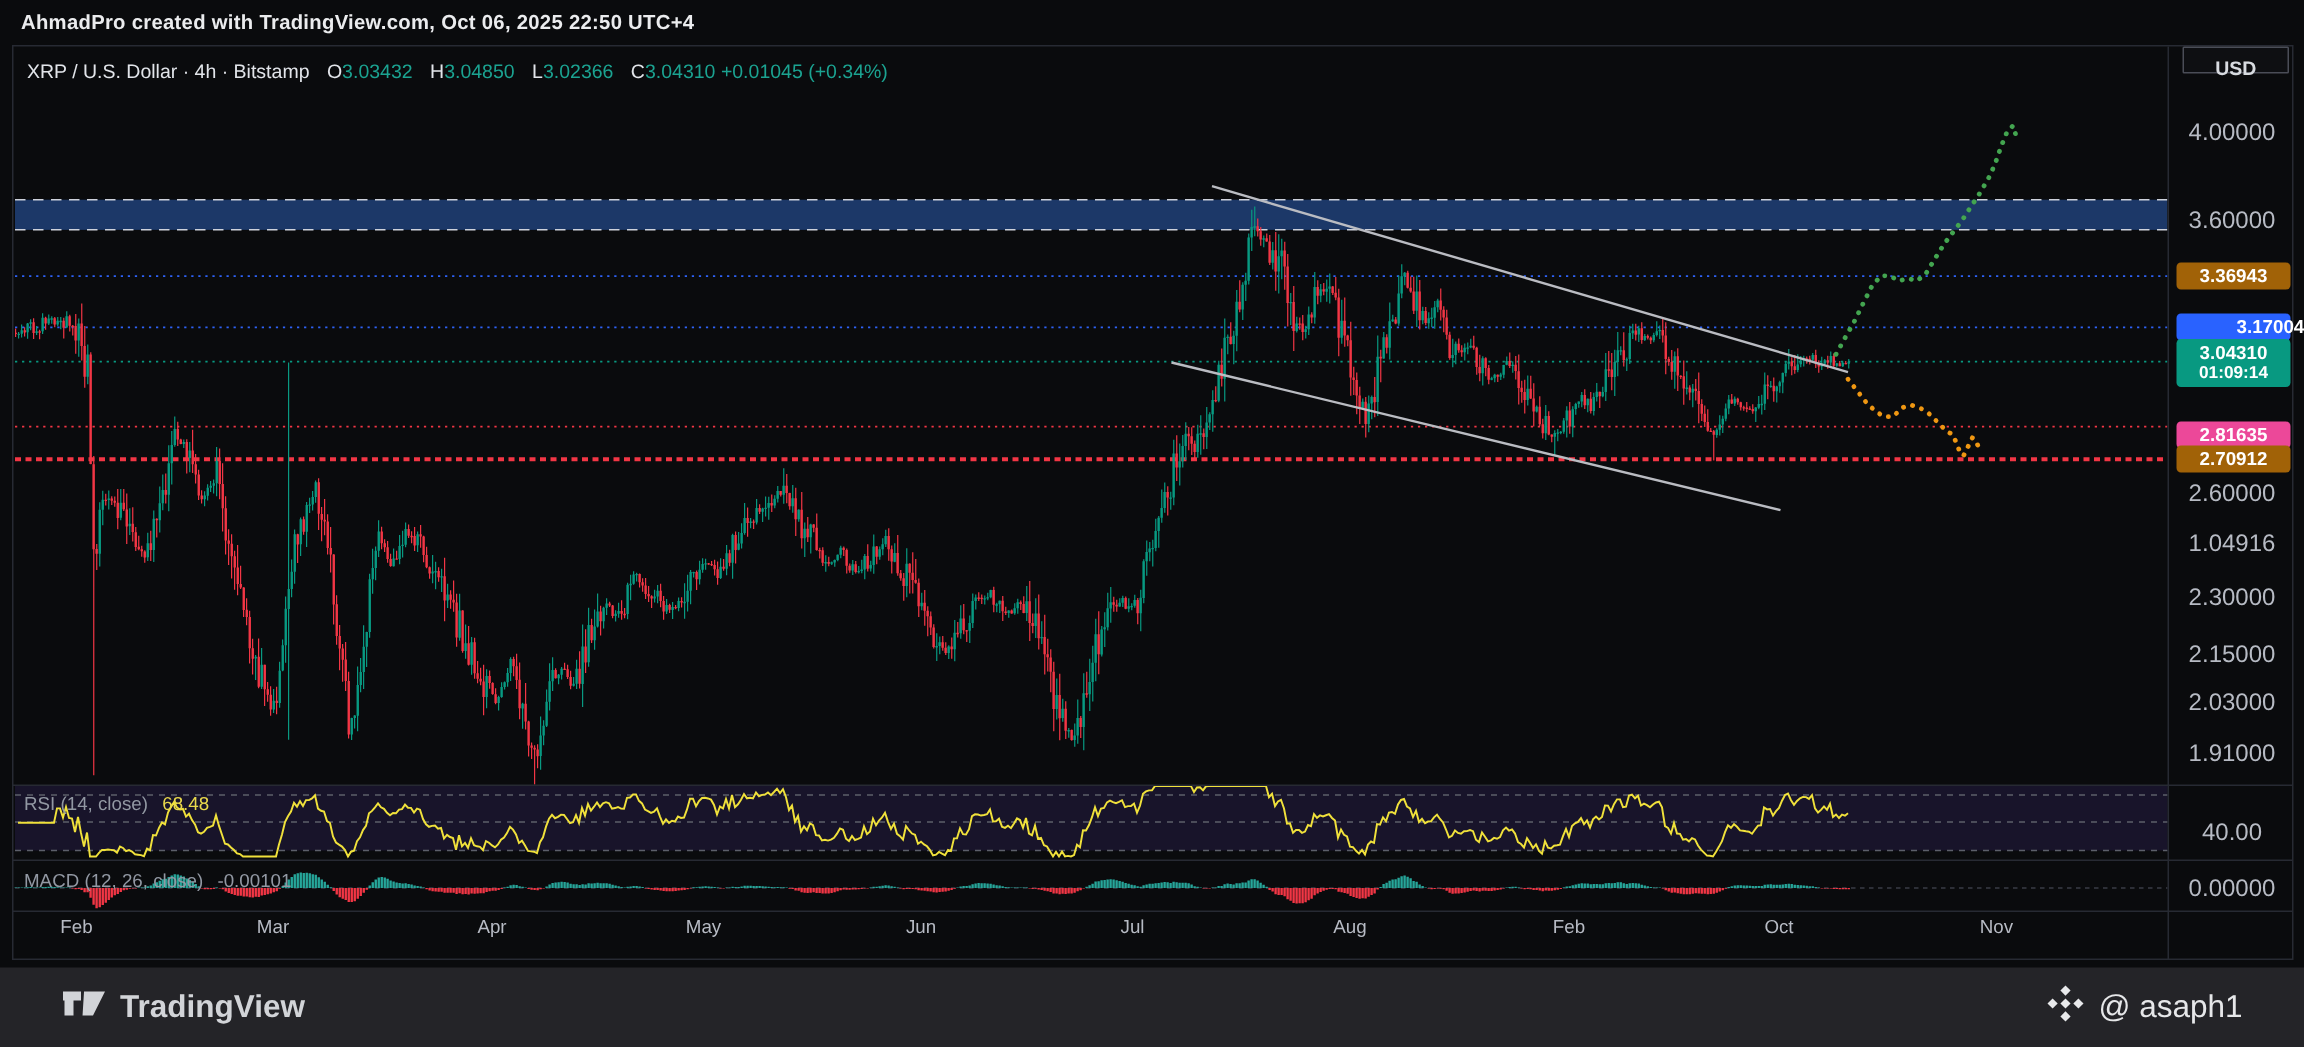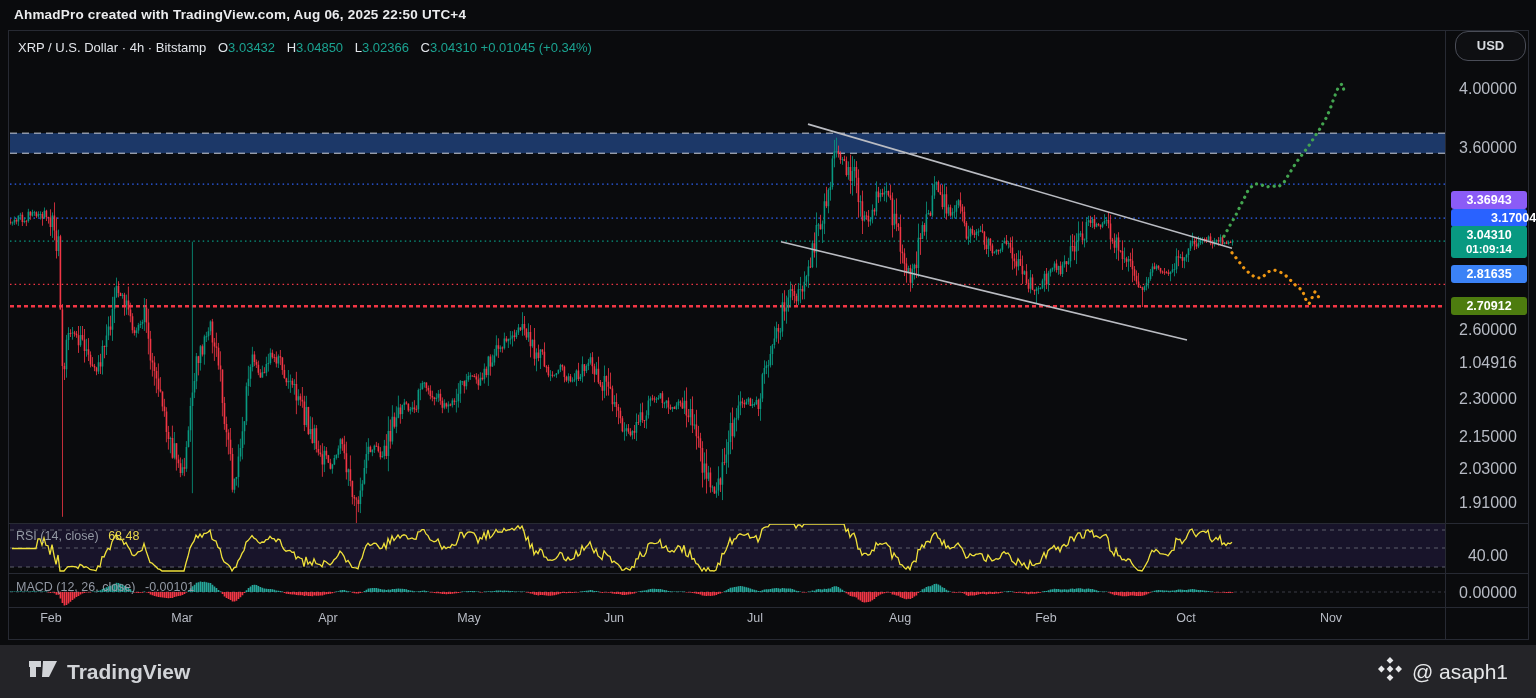--- a/index.html
+++ b/index.html
@@ -8,37 +8,37 @@
   .topbar{position:absolute;left:14px;top:7px;font-size:13.5px;font-weight:bold;color:#ebecee;letter-spacing:.2px}
   .widget{position:absolute;left:8px;top:30px;width:1521px;height:610px;border:1px solid #272a33;background:transparent}
   #chart-canvas{position:absolute;left:0;top:0;z-index:1}
   .layer{position:absolute;left:0;top:0;width:1536px;height:698px;z-index:2;pointer-events:none}
   .header{position:absolute;left:18px;top:39px;font-size:13px;white-space:nowrap}
   .header span{vertical-align:middle}
   .sym{color:#e2e5ea}
   .ohlc-key{color:#e2e5ea;margin-left:8px}
   .ohlc-val{color:#1ba391}
   .change{color:#1ba391;margin-left:0}
-  .usd-btn{position:absolute;right:10px;top:31px;width:71px;height:30px;border:1px solid #4a4d57;border-radius:13px;text-align:center;line-height:28px;font-size:13px;font-weight:bold;color:#d8dbe0;background:#0e0f12;pointer-events:auto}
+  .usd-btn{position:absolute;right:10px;top:31px;width:71px;height:18px;border:1px solid #4a4d57;border-radius:1px;text-align:center;line-height:28px;font-size:13px;font-weight:bold;color:#d8dbe0;background:#0e0f12;pointer-events:auto}
   .ptick{position:absolute;left:1447px;width:82px;text-align:center;font-size:16px;color:#b7bbc4}
   .badge{position:absolute;left:1451px;width:76px;text-align:center;font-size:12.5px;font-weight:bold;color:#fff;border-radius:3px;line-height:14px;padding:2px 0}
   .badge .sub{display:block;font-weight:bold;font-size:11.5px}
   .tlabel{position:absolute;top:611px;width:70px;margin-left:-35px;text-align:center;font-size:12.5px;color:#b7bbc4}
   .pane-label{position:absolute;font-size:12.5px;color:#9298a3;white-space:nowrap;pointer-events:auto}
   .pane-label .v{margin-left:6px}
   .rsi-v{color:#e9d94c}
   .macd-v{color:#9298a3}
-  .footer{position:absolute;left:0;top:645px;width:1536px;height:53px;background:#242428;display:flex;align-items:center;justify-content:space-between;padding:0 28px;z-index:3}
+  .footer{position:absolute;left:0;top:645px;width:1536px;height:53px;background:#242428;display:flex;align-items:center;justify-content:space-between;padding:0 41px;z-index:3}
   .brand{display:flex;align-items:center;gap:9px;font-size:21px;font-weight:bold;color:#d2d4d8;pointer-events:auto}
   .credit{display:flex;align-items:center;gap:9px;font-size:21px;color:#e6e7e9}
 </style>
 </head>
 <body>
 
-<div class="topbar">AhmadPro created with TradingView.com, Aug 06, 2025 22:50 UTC+4</div>
+<div class="topbar">AhmadPro created with TradingView.com, Oct 06, 2025 22:50 UTC+4</div>
 
 <div class="widget"></div>
 
 <svg id="chart-canvas" width="1536" height="645">
     <defs>
       <clipPath id="paneclip">
         <rect x="10" y="32" width="1435" height="491"></rect>
       </clipPath>
     </defs>
     <g clip-path="url(#paneclip)">
@@ -90,25 +90,25 @@
       <div class="ptick" style="top: 79.9752px;">4.00000</div>
       <div class="ptick" style="top: 138.977px;">3.60000</div>
       <div class="ptick" style="top: 321.214px;">2.60000</div>
       <div class="ptick" style="top: 354.491px;">1.04916</div>
       <div class="ptick" style="top: 389.871px;">2.30000</div>
       <div class="ptick" style="top: 427.638px;">2.15000</div>
       <div class="ptick" style="top: 459.8px;">2.03000</div>
       <div class="ptick" style="top: 493.922px;">1.91000</div>
       <div class="ptick" style="top: 547px;">40.00</div>
       <div class="ptick" style="top: 584px;">0.00000</div>
-      <div class="badge" style="top: 175.044px; background: #8b5cf6; margin-top: 16px;">3.36943</div>
+      <div class="badge" style="top: 175.044px; background: #a16207;">3.36943</div>
       <div class="badge" style="top: 209.203px; background: rgb(41, 98, 255); padding-left: 40px;">3.17004</div>
       <div class="badge" style="top: 226.089px; background: rgb(8, 153, 129);">3.04310<span class="sub">01:09:14</span></div>
-      <div class="badge" style="top: 265px; background: #3b82f6;">2.81635</div>
-      <div class="badge" style="top: 297.191px; background: #4d7c0f;">2.70912</div>
+      <div class="badge" style="top: 281px; background: #ec4899;">2.81635</div>
+      <div class="badge" style="top: 297.191px; background: #a16207;">2.70912</div>
     </div>
   <div id="time-axis">
       <div class="tlabel" style="left: 51px;">Feb</div>
       <div class="tlabel" style="left: 182px;">Mar</div>
       <div class="tlabel" style="left: 328px;">Apr</div>
       <div class="tlabel" style="left: 469px;">May</div>
       <div class="tlabel" style="left: 614px;">Jun</div>
       <div class="tlabel" style="left: 755px;">Jul</div>
       <div class="tlabel" style="left: 900px;">Aug</div>
       <div class="tlabel" style="left: 1046px;">Feb</div>

